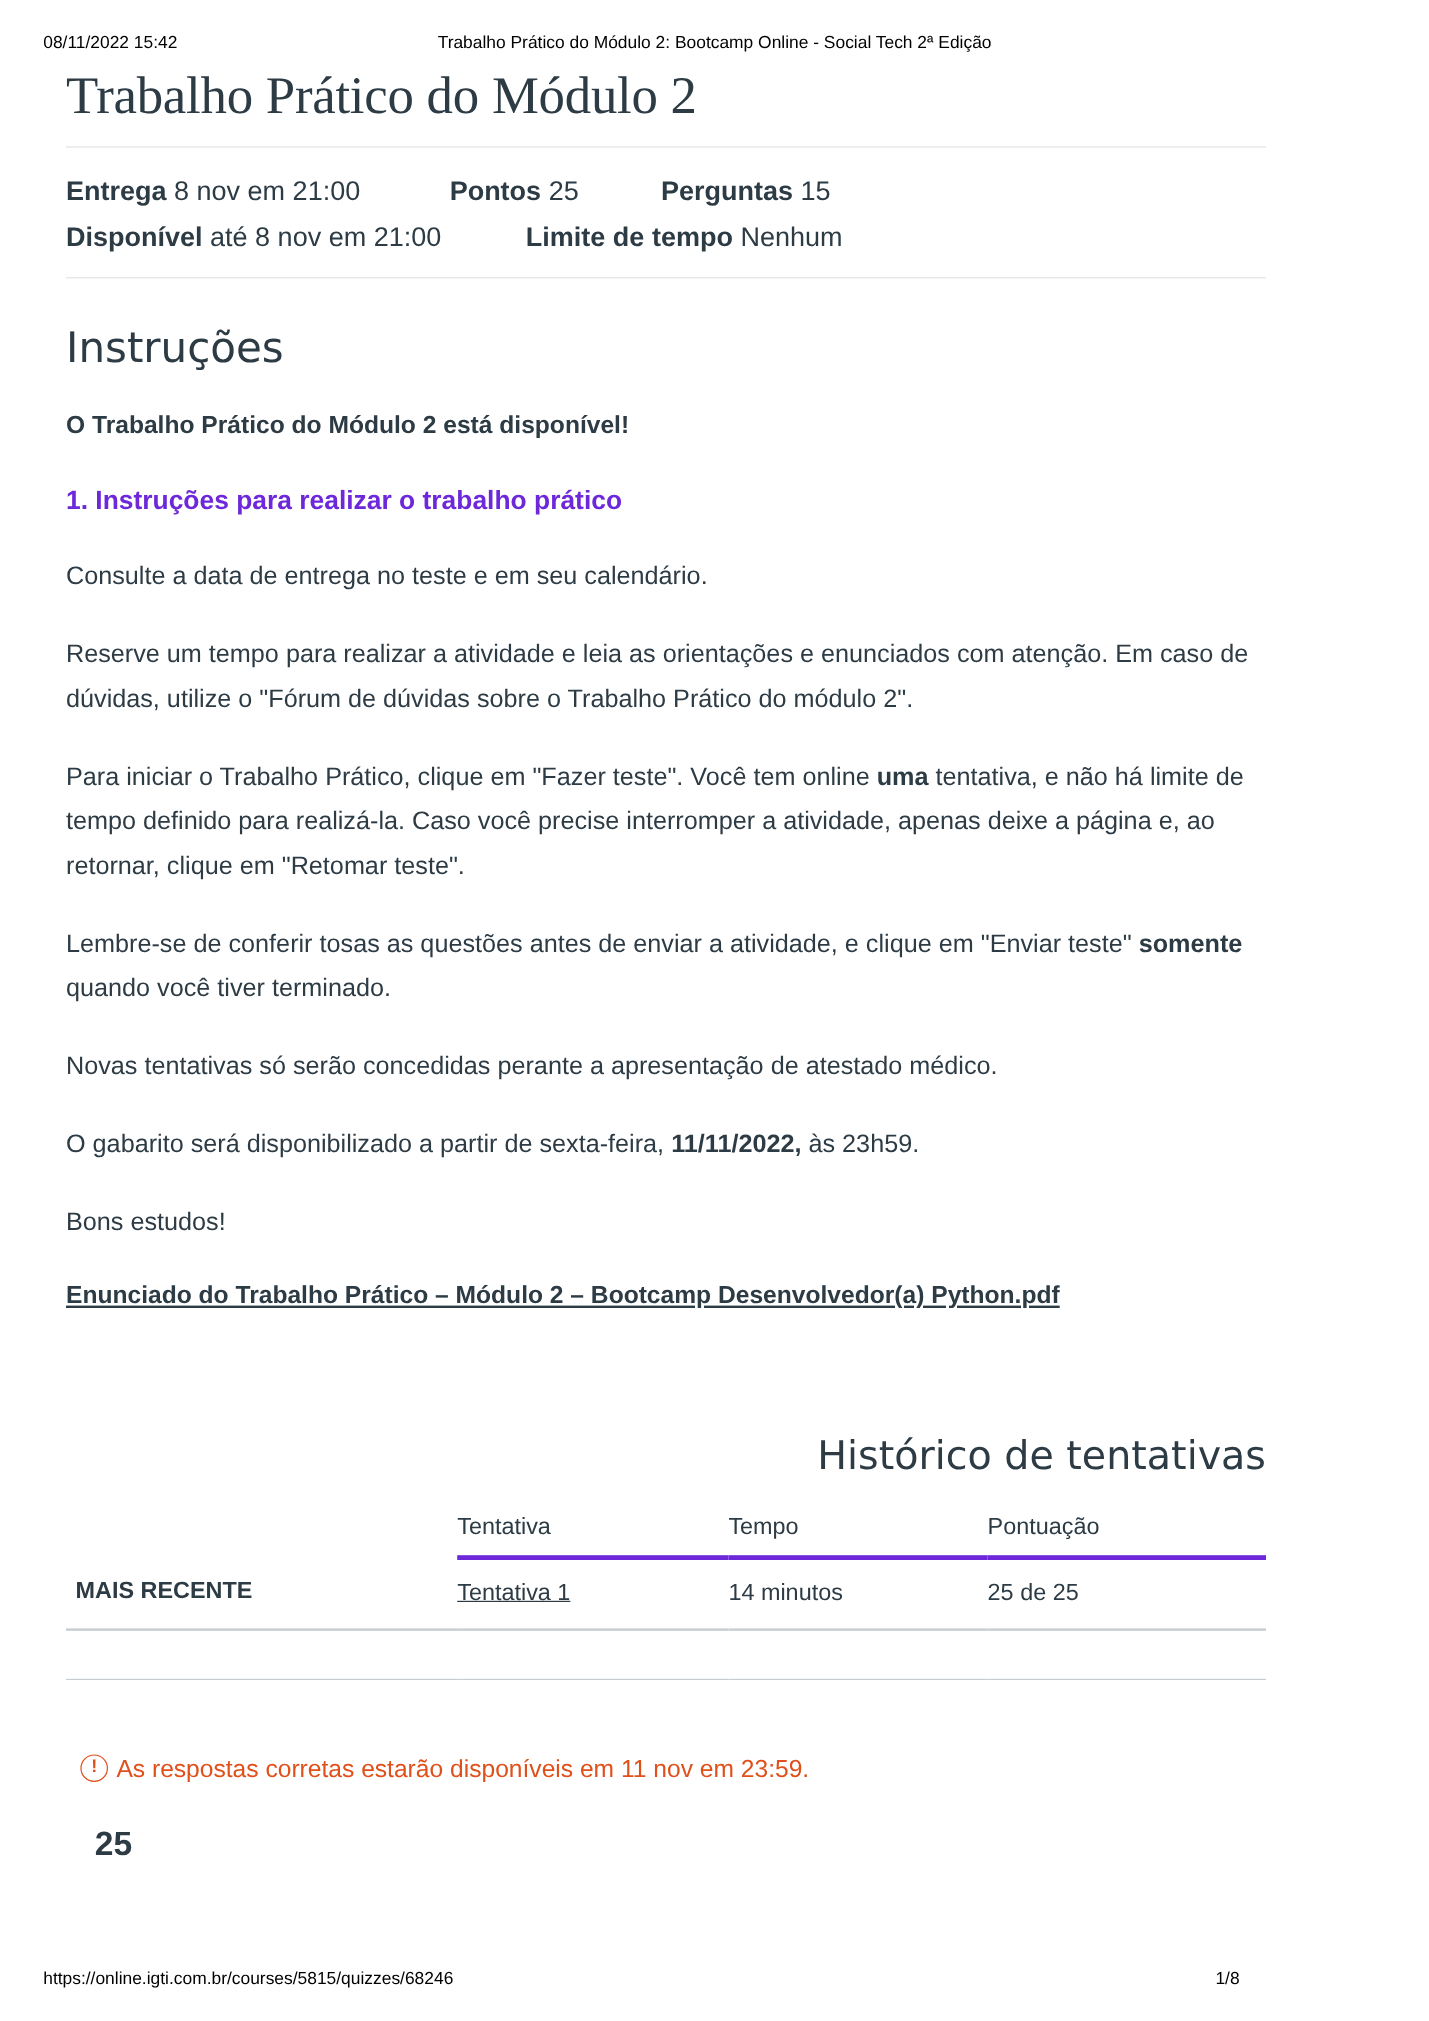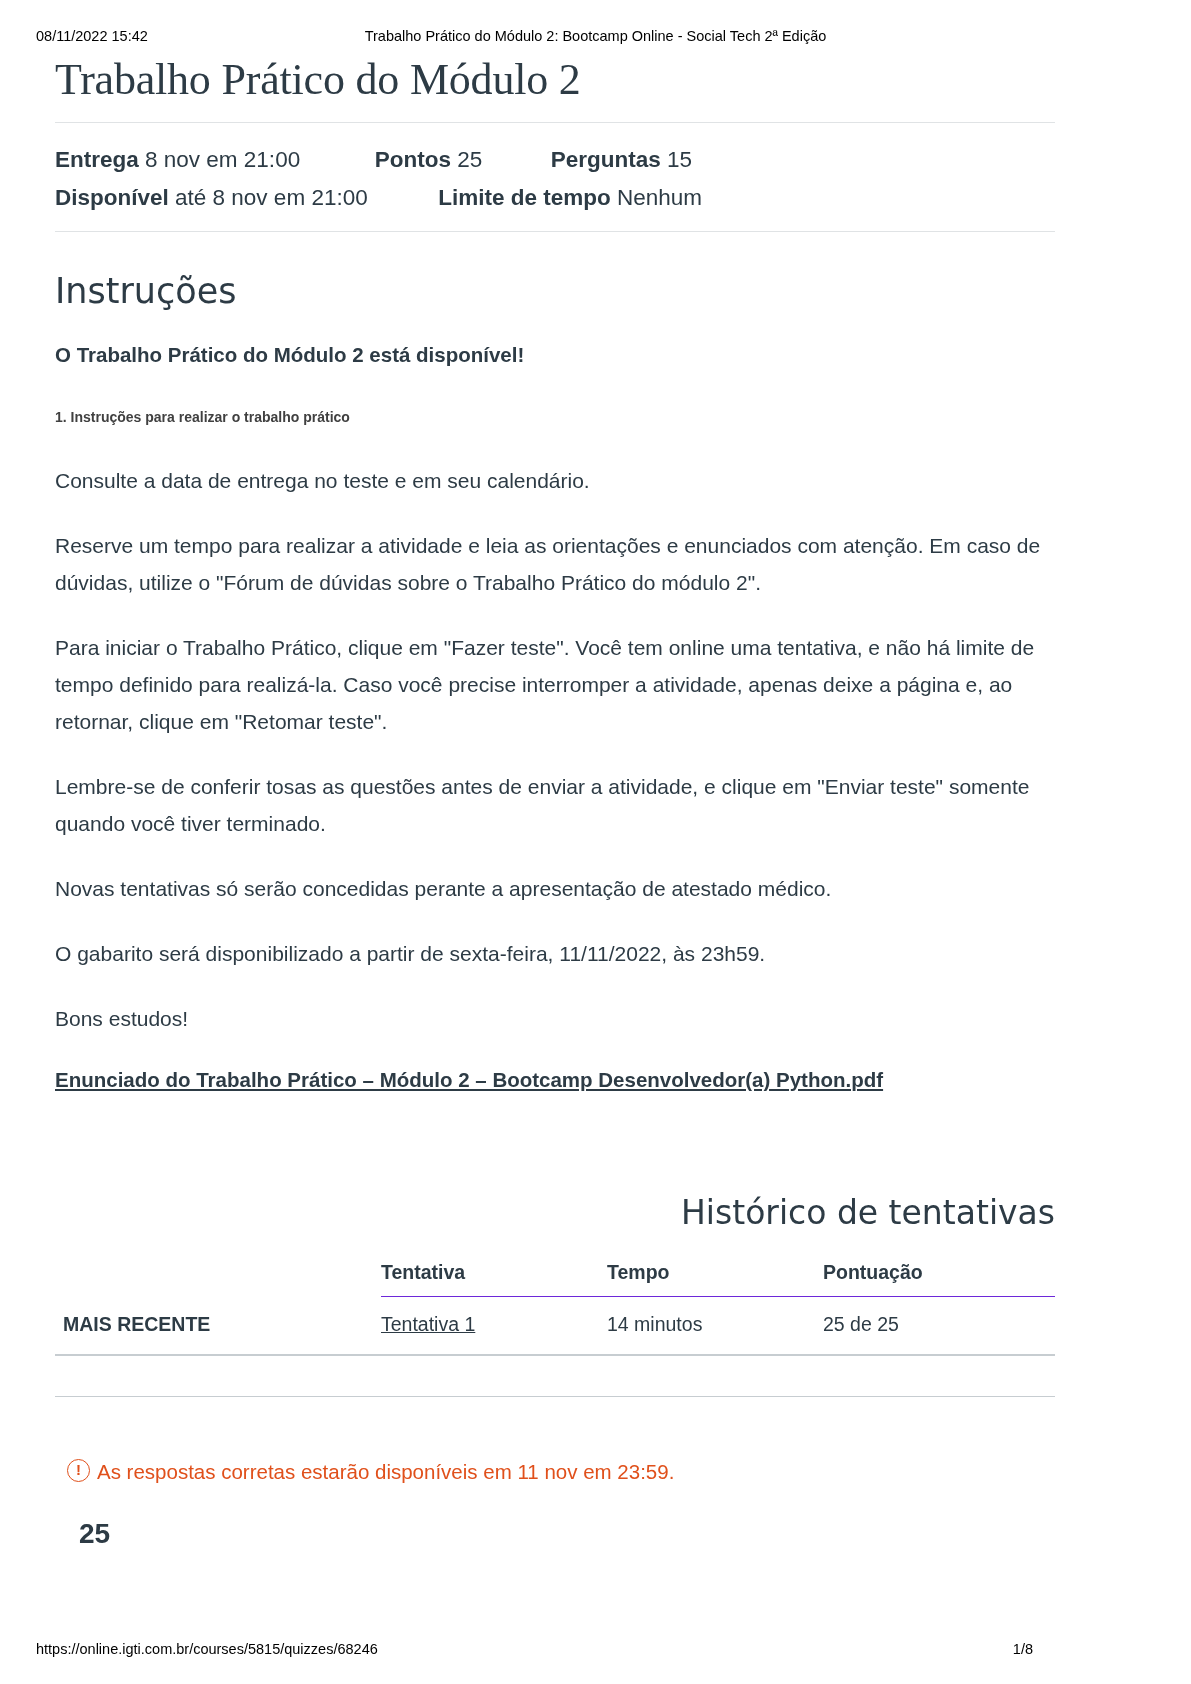--- a/index.html
+++ b/index.html
@@ -118,34 +118,34 @@
 
   .lead-bold {
     font-size: 20.5px;
     font-weight: bold;
     line-height: 30px;
     margin: 0 0 32px 0;
     color: #2d3b45;
   }
 
   .teal-head {
-    font-size: 14px;
+    font-size: 22px;
     font-weight: bold;
     line-height: 30px;
     margin: 12px 0 30px 0;
-    color: #404040;
+    color: #6d28d9;
   }
 
   p.body-text {
     font-size: 21px;
     line-height: 37px;
     margin: 0 0 28px 0;
     color: #2d3b45;
   }
-  p.body-text b { font-weight: normal; }
+  p.body-text b { font-weight: bold; }
 
   a.file-link {
     display: inline-block;
     font-size: 20.5px;
     font-weight: bold;
     line-height: 30px;
     color: #2d3b45;
     text-decoration: underline;
     margin: 0;
   }
@@ -162,23 +162,23 @@
   }
 
   table.history {
     width: 1000px;
     border-collapse: collapse;
     font-size: 19.5px;
     color: #2d3b45;
   }
   table.history th {
     text-align: left;
-    font-weight: bold;
+    font-weight: normal;
     padding: 4px 0 12px 0;
-    border-bottom: 1px solid #6d28d9;
+    border-bottom: 4px solid #6d28d9;
     white-space: nowrap;
   }
   table.history td {
     text-align: left;
     padding: 16px 0 18px 0;
     border-bottom: 2px solid #c7cdd1;
     white-space: nowrap;
   }
   table.history .c-kept { width: 318px; padding-left: 8px; font-weight: bold; }
   table.history .c-attempt { width: 226px; }

